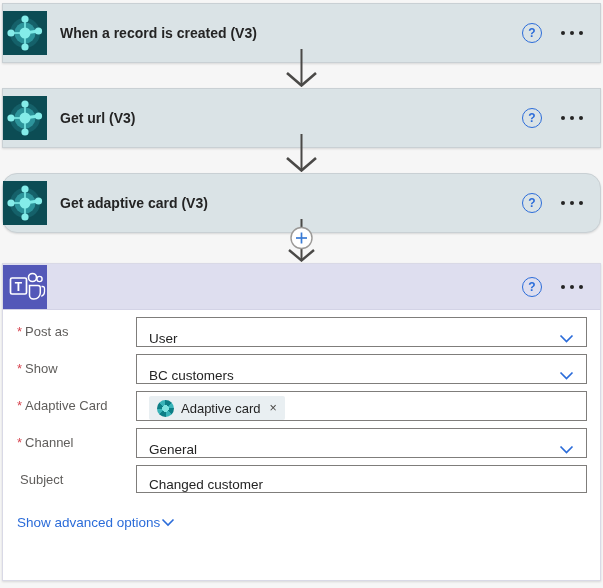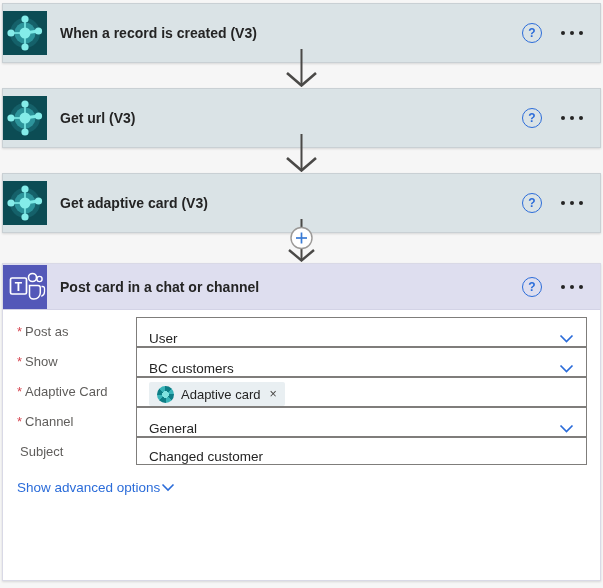--- a/index.html
+++ b/index.html
@@ -40,21 +40,21 @@
     position:absolute; left:2px; top:263px; width:599px; height:318px;
     background:#ffffff; border:1px solid #d9d9e6;
     box-shadow:0 1px 2px rgba(0,0,0,.12);
   }
   .teams-card .step-card-header {
     position:relative; left:0; top:0; width:100%; height:46px;
     display:flex; align-items:center; background:#dedeef; border:none;
     border-bottom:1px solid #d3d3e6;
   }
   .card-body { padding-top:7px; }
-  .f-row { display:flex; align-items:flex-start; }
+  .f-row { display:flex; align-items:flex-start; margin-bottom:7px; }
   .f-label {
     flex:0 0 133px; padding-left:14px; line-height:30px;
     font-size:13px; color:#5f5d5b; white-space:nowrap;
   }
   .req { color:#d64550; margin-right:3px; }
   .f-box {
     flex:1; margin-right:13px; height:30px; background:#fff;
     border:1px solid #7f7d7b; display:flex; align-items:flex-end;
     padding:0 12px; font-size:13.5px; color:#242424; cursor:pointer;
   }
@@ -150,21 +150,21 @@
     </span>
   </div>
 
   <div class="connector" style="top:134px;">
     <svg width="33" height="38" viewBox="0 0 33 38">
       <line x1="16.5" y1="0" x2="16.5" y2="36" stroke="#4a4947" stroke-width="2"></line>
       <polyline points="2,24 16.5,36.5 31,24" fill="none" stroke="#4a4947" stroke-width="2.6"></polyline>
     </svg>
   </div>
 
-  <div class="step-card teal" style="top:173px;">
+  <div class="step-card teal" style="top:173px;border-radius:15px;">
     <span class="step-icon">
       <svg width="44" height="44" viewBox="0 0 44 44">
         <rect width="44" height="44" fill="#0c4c54"></rect>
         <circle cx="22" cy="22" r="15" fill="#15616a"></circle>
         <circle cx="22" cy="22" r="10.5" fill="#2d949b"></circle>
         <g stroke="#7deae6" stroke-width="1.6">
           <line x1="22" y1="22" x2="22" y2="8"></line>
             <line x1="22" y1="22" x2="8" y2="22"></line>
           <line x1="22" y1="22" x2="22" y2="36"></line>
         </g>
@@ -208,21 +208,20 @@
         <svg width="44" height="44" viewBox="0 0 44 44">
           <rect width="44" height="44" fill="#5358b8"></rect>
           <circle cx="29.5" cy="12.5" r="4" fill="none" stroke="#ffffff" stroke-width="1.6"></circle>
           <circle cx="36.5" cy="14" r="2.6" fill="none" stroke="#ffffff" stroke-width="1.4"></circle>
           <path d="M26.5 20.5 h8.5 a2.3 2.3 0 0 1 2.3 2.3 v5 a6.3 6.3 0 0 1 -6.3 6.3 h-0.7 a3.8 3.8 0 0 1 -3.8 -3.8 Z" fill="none" stroke="#ffffff" stroke-width="1.5"></path>
           <path d="M38.5 21.5 h1 a2 2 0 0 1 2 2 v3.3 a4.8 4.8 0 0 1 -3.2 4.5" fill="none" stroke="#ffffff" stroke-width="1.3"></path>
           <rect x="7.5" y="13" width="16" height="16" rx="1.5" fill="#5358b8" stroke="#ffffff" stroke-width="1.7"></rect>
           <text x="15.5" y="26" text-anchor="middle" font-family="Liberation Sans, sans-serif" font-size="12" font-weight="bold" fill="#ffffff">T</text>
         </svg>
       </span>
-      <span class="step-title">Post card in a chat or channel</span>
       <span class="head-controls">
         <button class="help-btn">?</button>
         <button class="menu-btn">
             <i></i>
             <i></i>
             <i></i>
           </button>
       </span>
     </div>
 

